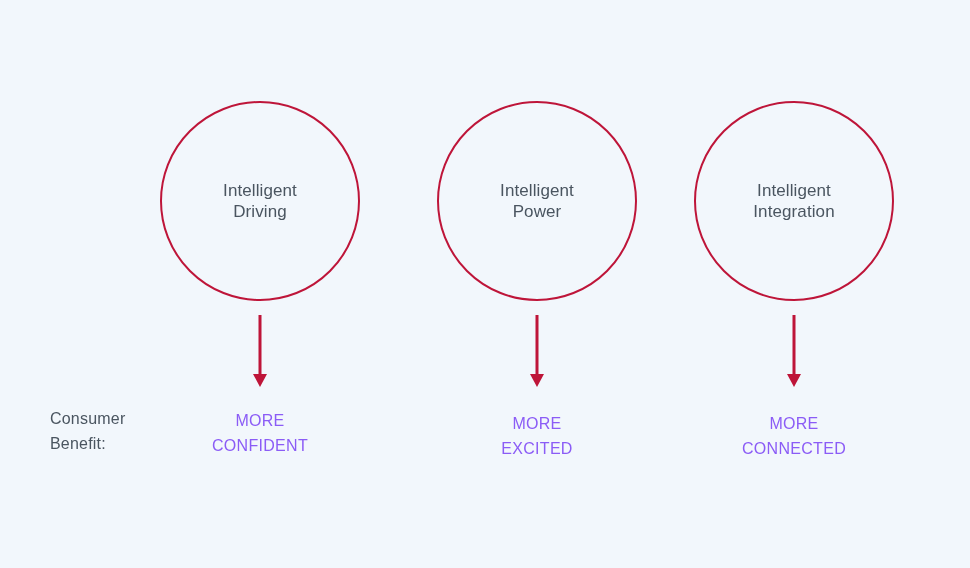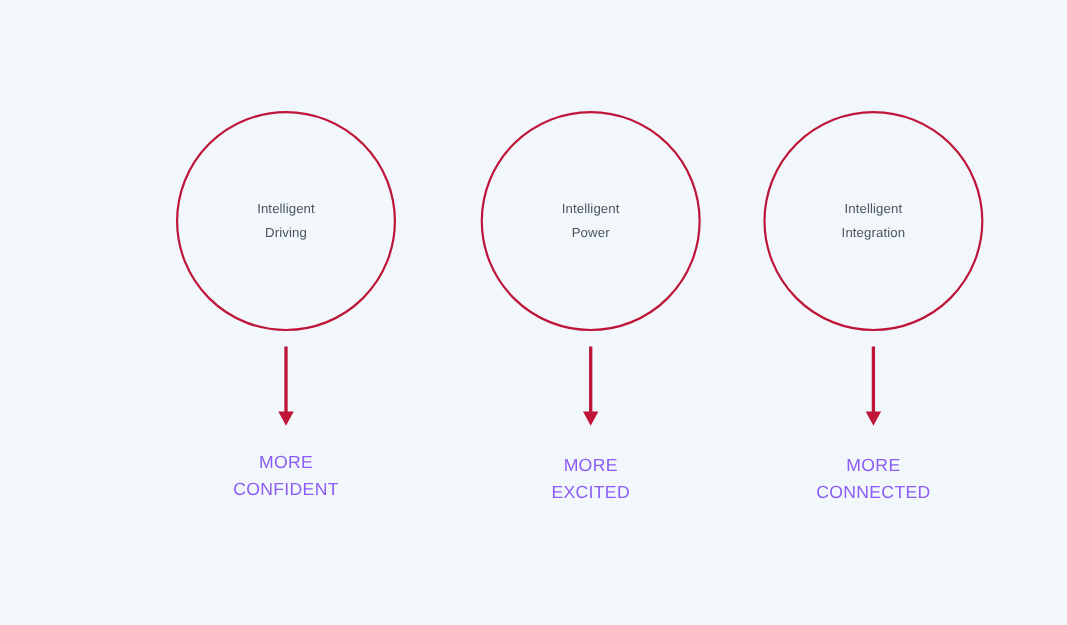--- a/index.html
+++ b/index.html
@@ -30,21 +30,21 @@
     height: 200px;
     border-radius: 50%;
     border: 2px solid #be1539;
     box-sizing: border-box;
     display: flex;
     align-items: center;
     justify-content: center;
   }
   .node-label {
     text-align: center;
-    font-size: 12px;
+    font-size: 17px;
     line-height: 21px;
     color: #4a5560;
     letter-spacing: 0.1px;
     white-space: pre-line;
     padding: 0 12px;
   }
 
   
   .arrow {
     position: absolute;
@@ -120,20 +120,22 @@
   <div class="arrow" style="left:529px; top:315px;">
     <div class="arrow-shaft"></div>
     <div class="arrow-head"></div>
   </div>
 
   <div class="arrow" style="left:786px; top:315px;">
     <div class="arrow-shaft"></div>
     <div class="arrow-head"></div>
   </div>
 
+  <div class="row-label" style="left:50px; top:406px; width:150px;">Consumer
+Benefit:</div>
 
   <div class="benefit-text" style="left:160px; top:408px; width:200px;">MORE
 CONFIDENT</div>
 
   <div class="benefit-text" style="left:437px; top:411px; width:200px;">MORE
 EXCITED</div>
 
   <div class="benefit-text" style="left:694px; top:411px; width:200px;">MORE
 CONNECTED</div>
 

